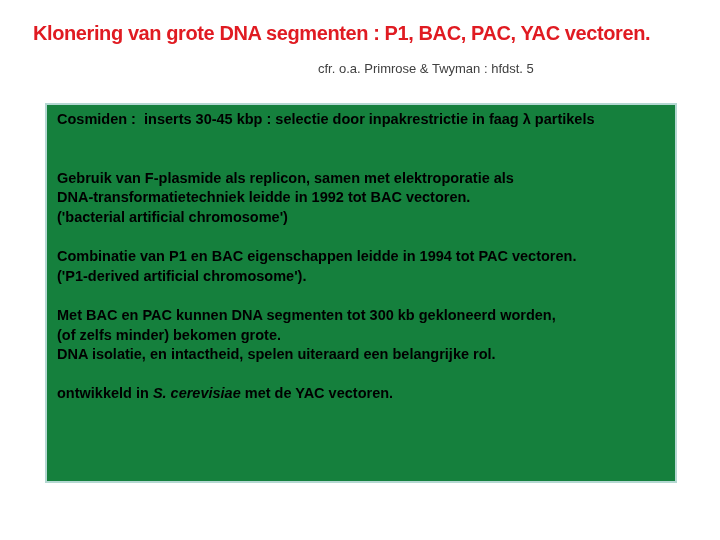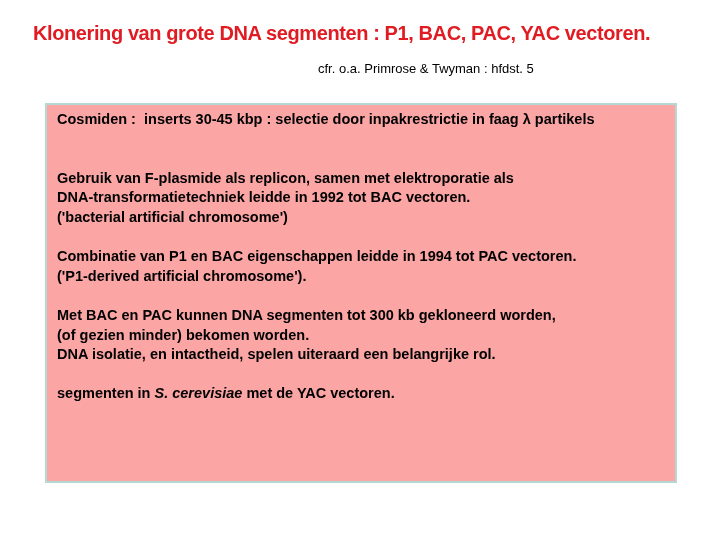--- a/index.html
+++ b/index.html
@@ -28,32 +28,32 @@
     letter-spacing: -0.4px;
     color: #e01b22;
     white-space: pre;
   }
   .slide-subtitle {
     position: absolute;
     left: 318px;
     top: 61px;
     font-size: 13px;
     font-weight: normal;
-    color: #000000;
+    color: #404040;
     white-space: pre;
   }
   .content-box {
     position: absolute;
     left: 45px;
     top: 103px;
     width: 632px;
     height: 380px;
     box-sizing: border-box;
     border: 2px solid #b4d8d2;
-    background: #fca5a5;
+    background: #15803d;
     padding: 5px 8px 0 10px;
     overflow: hidden;
   }
   .line {
     height: 19.6px;
     line-height: 19.6px;
     font-size: 14.5px;
     font-weight: bold;
     color: #000000;
     white-space: pre;
@@ -96,23 +96,23 @@
 
     <div class="line">Combinatie van P1 en BAC eigenschappen leidde in 1994 tot PAC vectoren.</div>
 
     <div class="line">('P1-derived artificial chromosome').</div>
 
     <div class="line"></div>
 
     <div class="line">Met BAC en PAC kunnen DNA segmenten tot 300 kb gekloneerd worden,</div>
 
 
-    <div class="line">(of gezien minder) bekomen worden.</div>
+    <div class="line">(of zelfs minder) bekomen grote.</div>
 
     <div class="line">DNA isolatie, en intactheid, spelen uiteraard een belangrijke rol.</div>
 
     <div class="line"></div>
 
 
-    <div class="line"><span>segmenten in </span><span class="italic">S. cerevisiae</span><span> met de YAC vectoren.</span></div>
+    <div class="line"><span>ontwikkeld in </span><span class="italic">S. cerevisiae</span><span> met de YAC vectoren.</span></div>
 
   </div>
 </div>
 
 </body></html>

